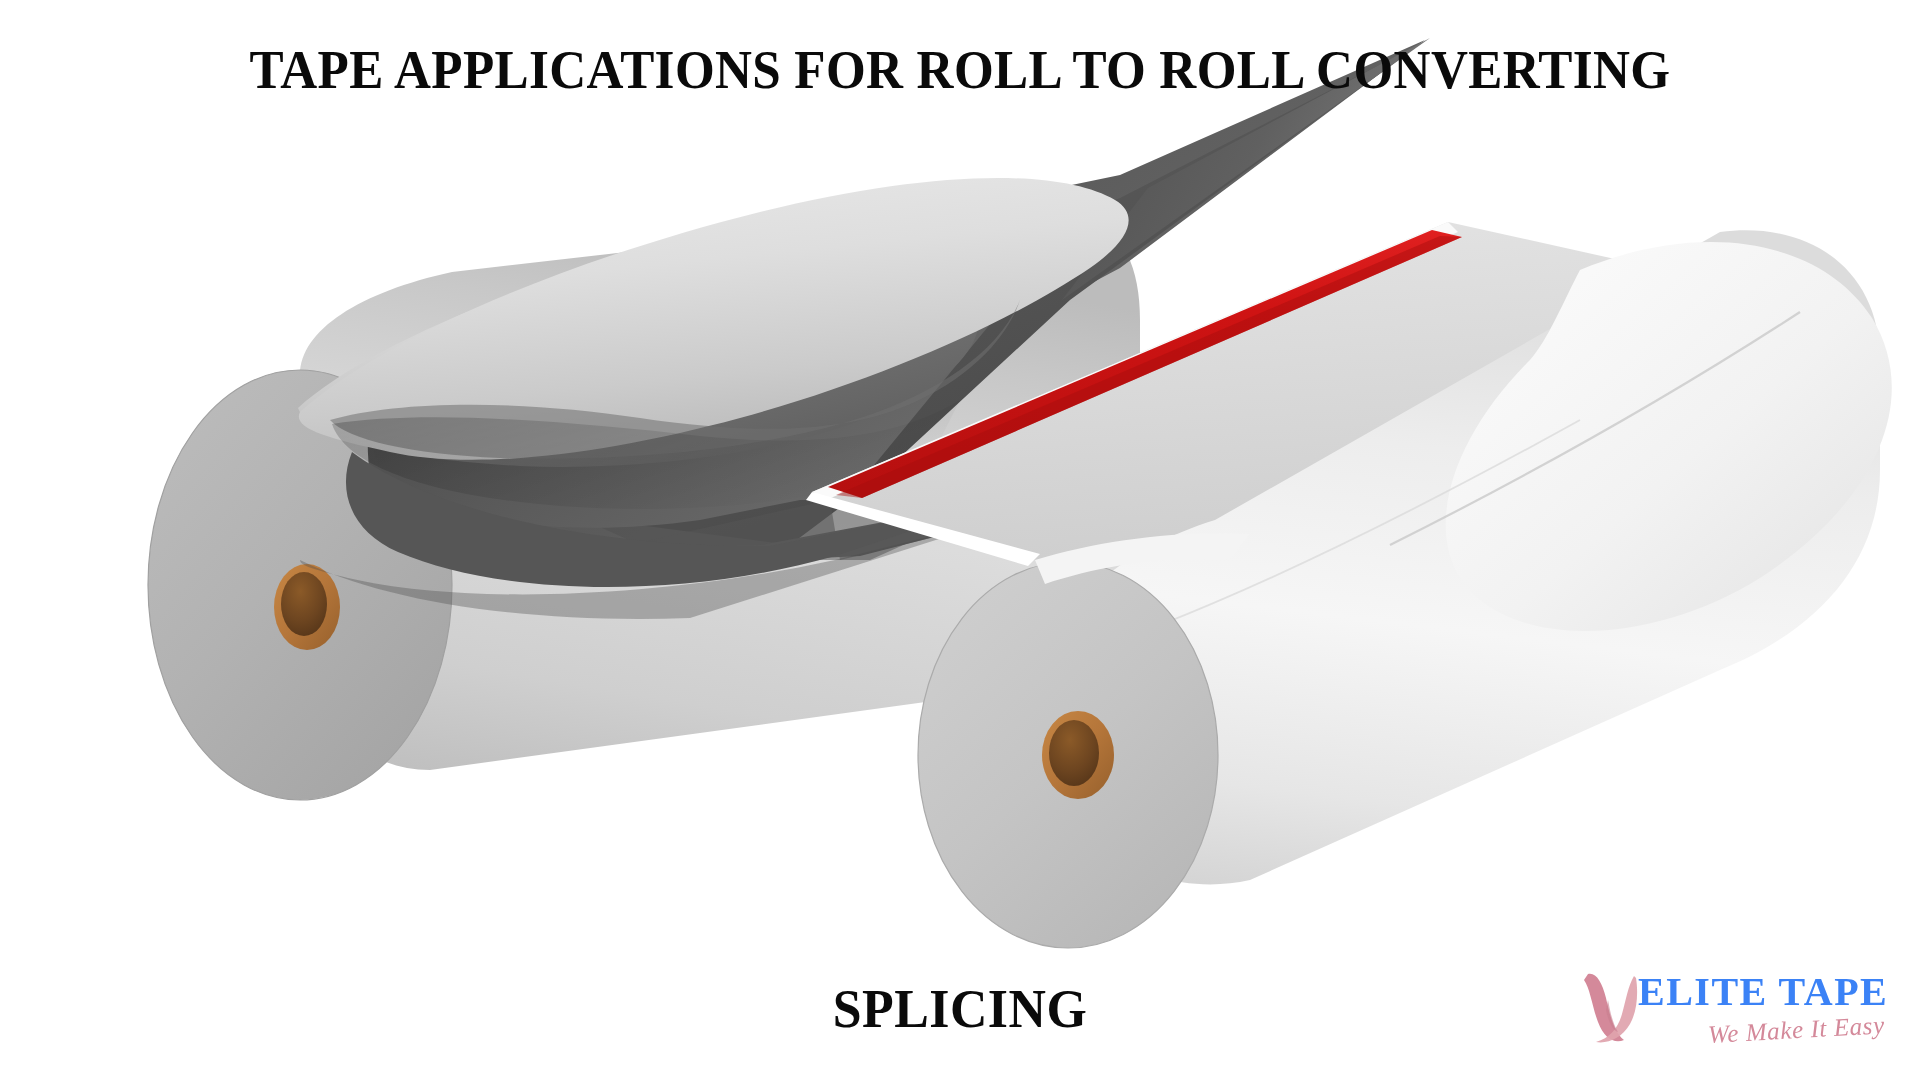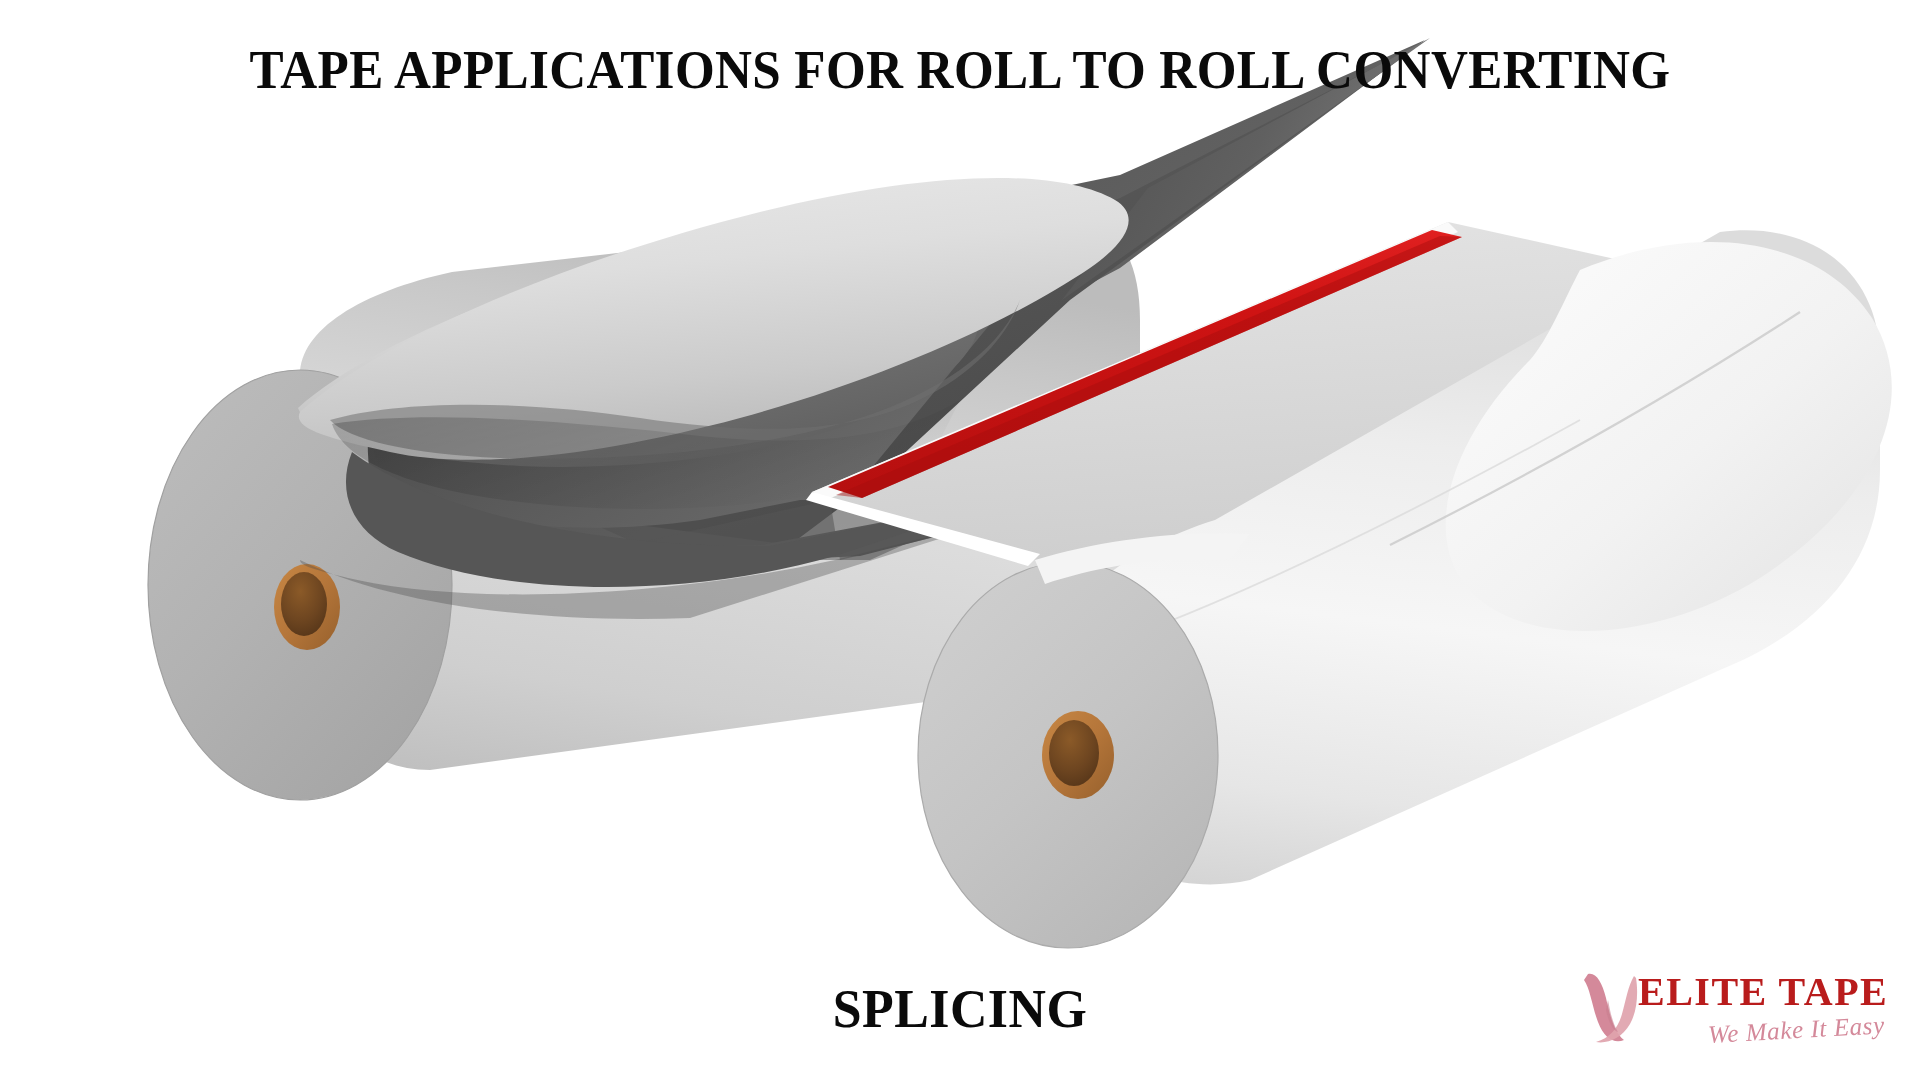--- a/index.html
+++ b/index.html
@@ -78,21 +78,21 @@
   }
   .logo-text {
     display: flex;
     flex-direction: column;
     margin-left: -4px;
   }
   .logo-word {
     font-family: "Liberation Serif", serif;
     font-weight: bold;
     font-size: 40px;
-    color: #b91c1c;
+    color: #3b82f6;
     letter-spacing: 1.5px;
     line-height: 1;
     margin-top: 4px;
   }
   .logo-tag {
     font-family: "Liberation Serif", serif;
     font-style: italic;
     font-size: 25px;
     color: #d4899a;
     letter-spacing: 0.6px;

